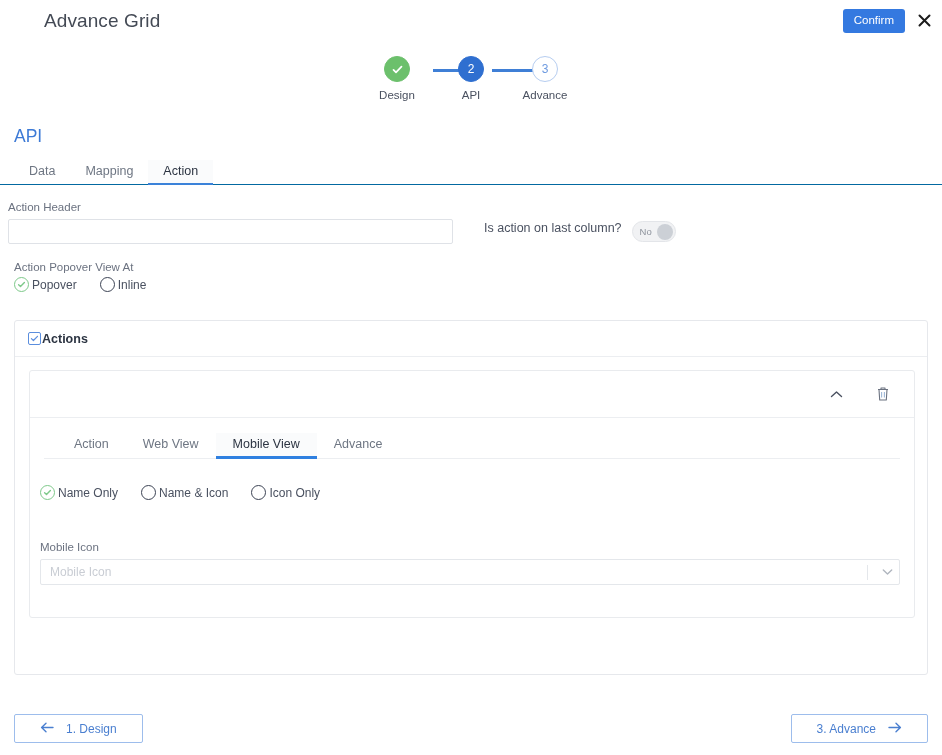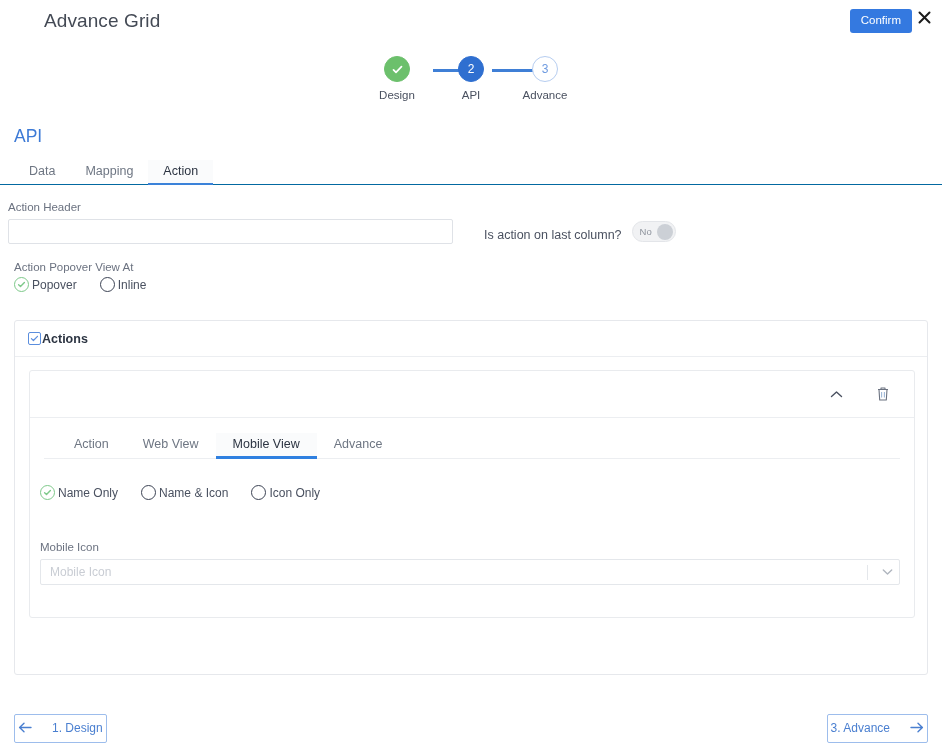--- a/index.html
+++ b/index.html
@@ -31,22 +31,22 @@
     font-size: 19px;
     color: #444a55;
     font-weight: 400;
     letter-spacing: .1px;
   }
   .header-actions {
     position: absolute;
     right: 10px;
     top: 9px;
     display: flex;
-    align-items: flex-start;
-    gap: 4px;
+    align-items: center;
+    gap: 11px;
   }
   .btn-confirm {
     background: #3479e0;
     color: #ffffff;
     border: none;
     border-radius: 3px;
     font-size: 11.5px;
     font-family: "Liberation Sans", sans-serif;
     padding: 5px 11px 6px;
     cursor: pointer;
@@ -190,21 +190,21 @@
     background: #fff;
     outline: none;
   }
   .text-input::placeholder { color: #c9cdd4; }
 
   .toggle-block {
     position: absolute;
     left: 484px;
     top: 221px;
     display: flex;
-    align-items: flex-end;
+    align-items: flex-start;
     gap: 10px;
   }
   .toggle-question {
     font-size: 12.5px;
     color: #4a5160;
   }
   .toggle {
     width: 44px; height: 21px;
     border-radius: 11px;
     background: #f1f2f4;
@@ -406,29 +406,29 @@
     align-items: center;
     justify-content: center;
     color: #b0b6bf;
   }
 
   
   .footer-btn {
     position: absolute;
     top: 714px;
     display: flex;
-    align-items: flex-start;
-    gap: 20px;
+    align-items: center;
+    gap: 12px;
     border: 1px solid #9dbdec;
     border-radius: 2px;
     background: #fff;
     color: #4a7fd0;
     font-size: 12px;
     font-family: "Liberation Sans", sans-serif;
-    padding: 7px 3px;
+    padding: 7px 25px;
     cursor: pointer;
     line-height: 1;
   }
   .footer-prev { left: 14px; }
   .footer-next { right: 14px; }
 </style>
 </head>
 <body>
 
 <div class="header">

